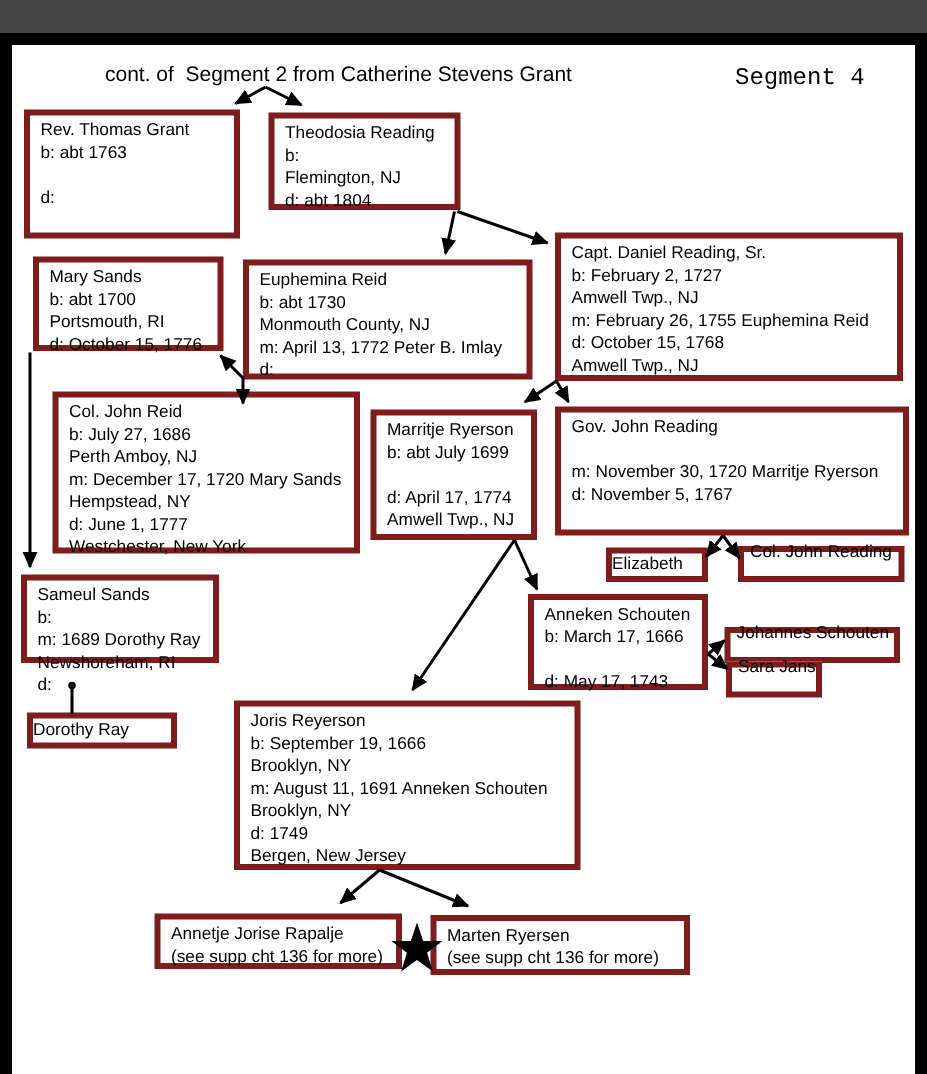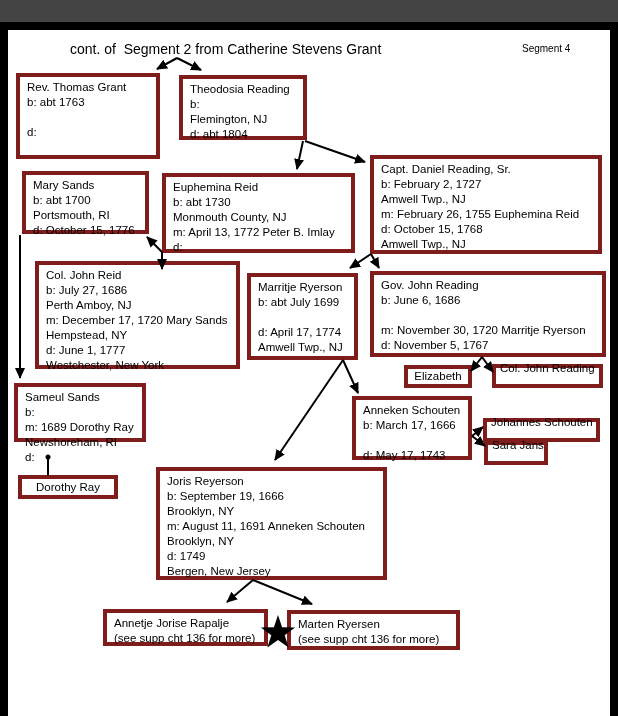--- a/index.html
+++ b/index.html
@@ -5,29 +5,29 @@
   html,body { margin:0; padding:0; background:#444; }
   .frame {
     position:relative; width:618px; height:716px; background:#000;
     font-family:"Liberation Sans", sans-serif; color:#000; overflow:hidden;margin-top:22px;
   }
   .paper { position:absolute; left:8px; top:8px; width:602px; height:698px; background:#fff; }
   .chart-title {
     position:absolute; left:70px; top:19px; font-size:14px; white-space:pre;
   }
   .segment-label {
-    position:absolute; left:522px; top:21px; font-size:10px; white-space:pre;
+    position:absolute; left:490px; top:21px; font-size:16px; white-space:pre;font-family:Liberation Mono, monospace;
   }
   .pbox {
     position:absolute; box-sizing:border-box; border:4px solid #7f1d1d; background:#fff;
     padding:3px 2px 0 7px; font-size:11.5px; line-height:15px;
   }
   .pbox .ln { white-space:pre; min-height:15px; }
   .single { display:flex; align-items:center; padding:0 2px 16px 4px; }
-  .center { justify-content:center; padding:0; text-align:center; }
+  .center { justify-content:flex-start; padding:0; text-align:center; }
   svg.overlay { position:absolute; left:0; top:0; pointer-events:none; }
   svg.overlay line { stroke:#000; stroke-width:2; }
 </style>
 </head>
 <body>
 
 <div class="frame">
   <div class="paper"></div>
 
   <div class="chart-title">cont. of  Segment 2 from Catherine Stevens Grant</div>
@@ -77,21 +77,20 @@
     </div>
   <div class="pbox" style="left:247px;top:251px;width:111px;height:87px">
       <div class="ln">Marritje Ryerson</div>
       <div class="ln">b: abt July 1699</div>
       <div class="ln"> </div>
       <div class="ln">d: April 17, 1774</div>
       <div class="ln">Amwell Twp., NJ</div>
     </div>
   <div class="pbox" style="left:370px;top:249px;width:236px;height:86px">
       <div class="ln">Gov. John Reading</div>
-      <div class="ln">b: June 6, 1686</div>
       <div class="ln"> </div>
       <div class="ln">m: November 30, 1720 Marritje Ryerson</div>
       <div class="ln">d: November 5, 1767</div>
     </div>
   <div class="pbox single center" style="left:404px;top:343px;width:68px;height:23px">
       <div class="ln">Elizabeth</div>
     </div>
   <div class="pbox single" style="left:492px;top:342px;width:111px;height:21px">
       <div class="ln">Col. John Reading</div>
     </div>

